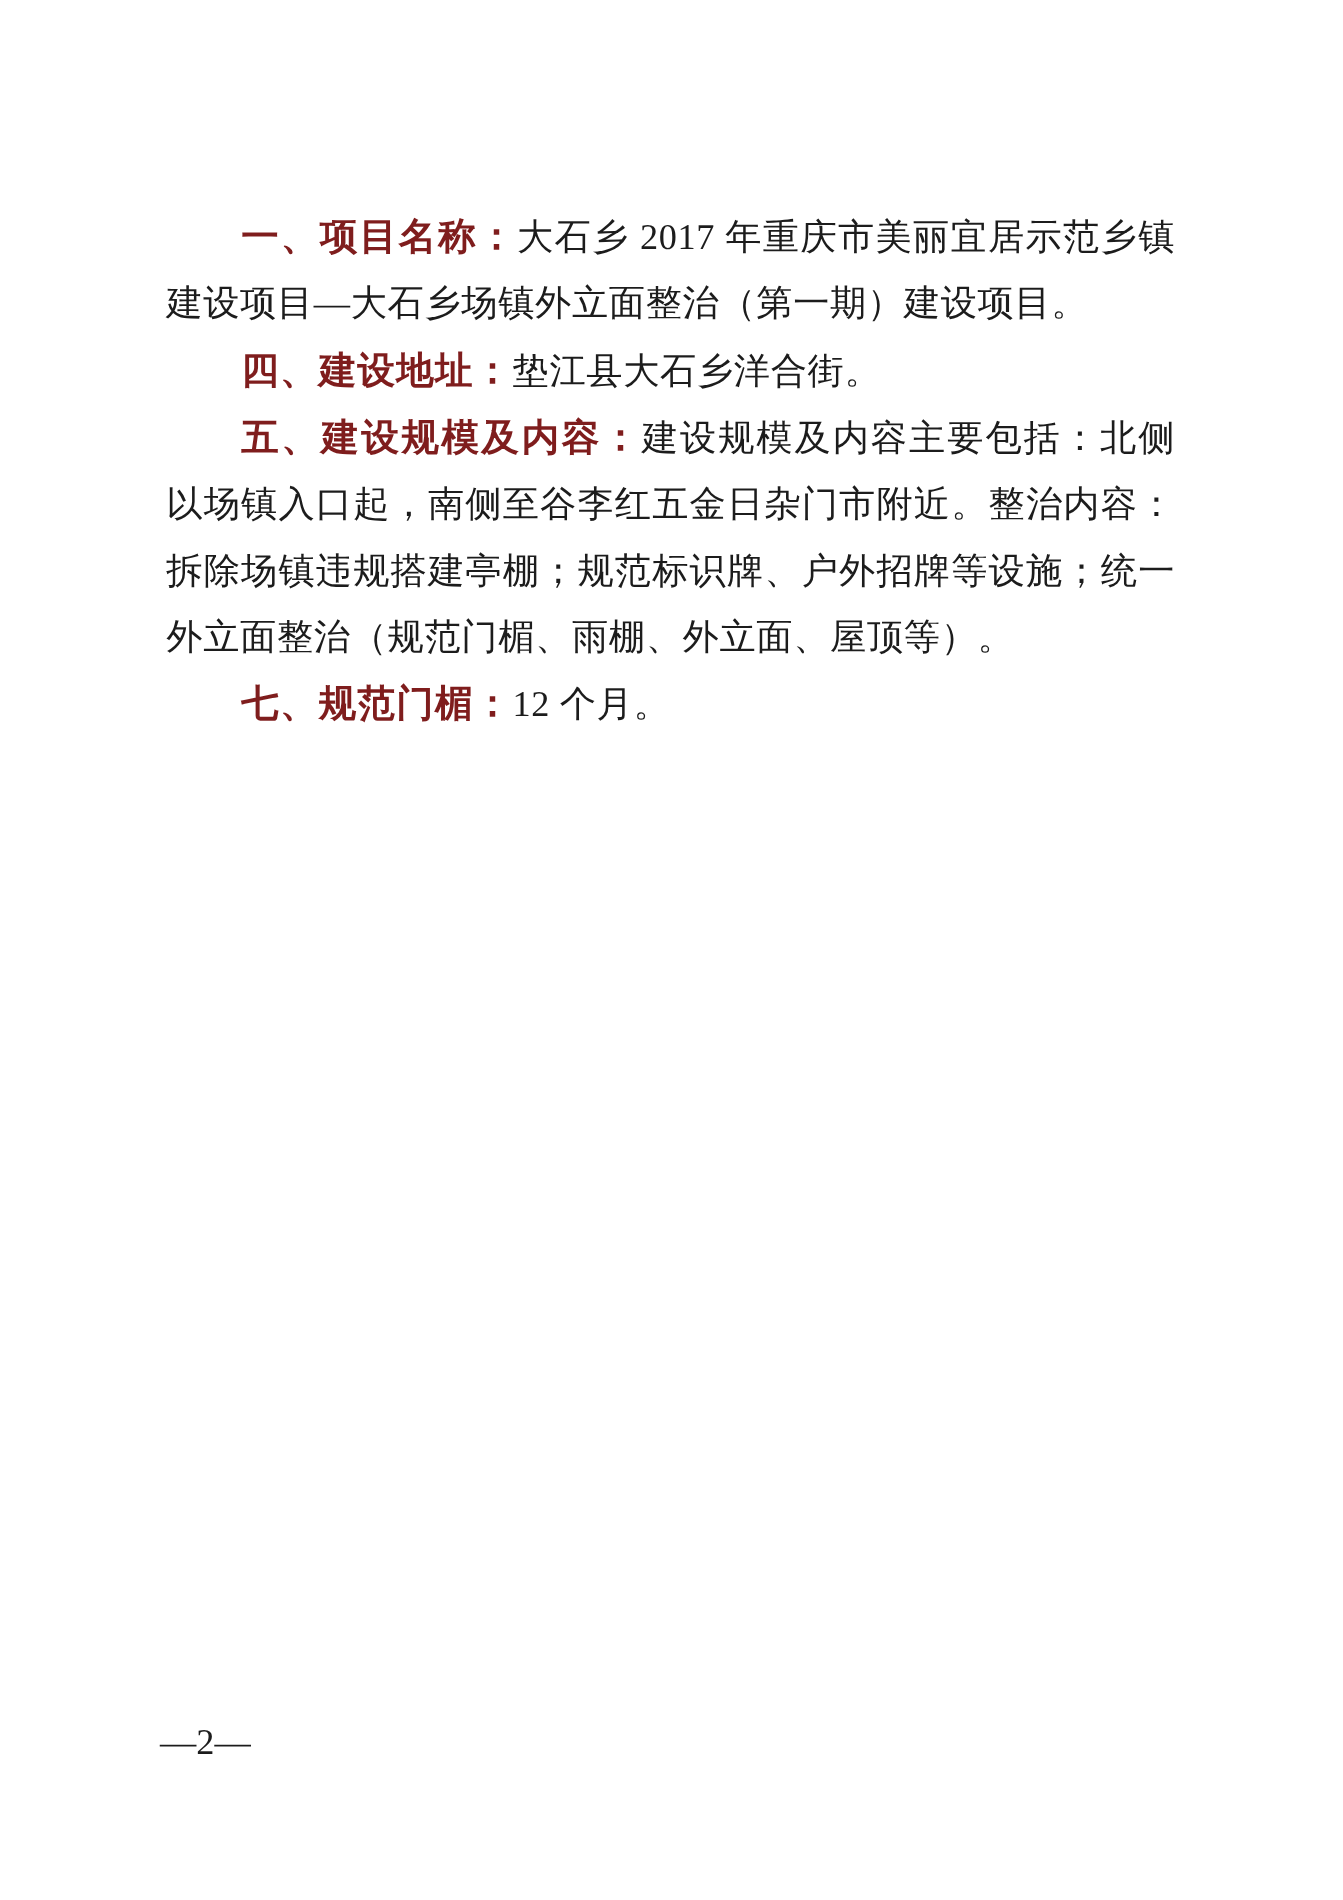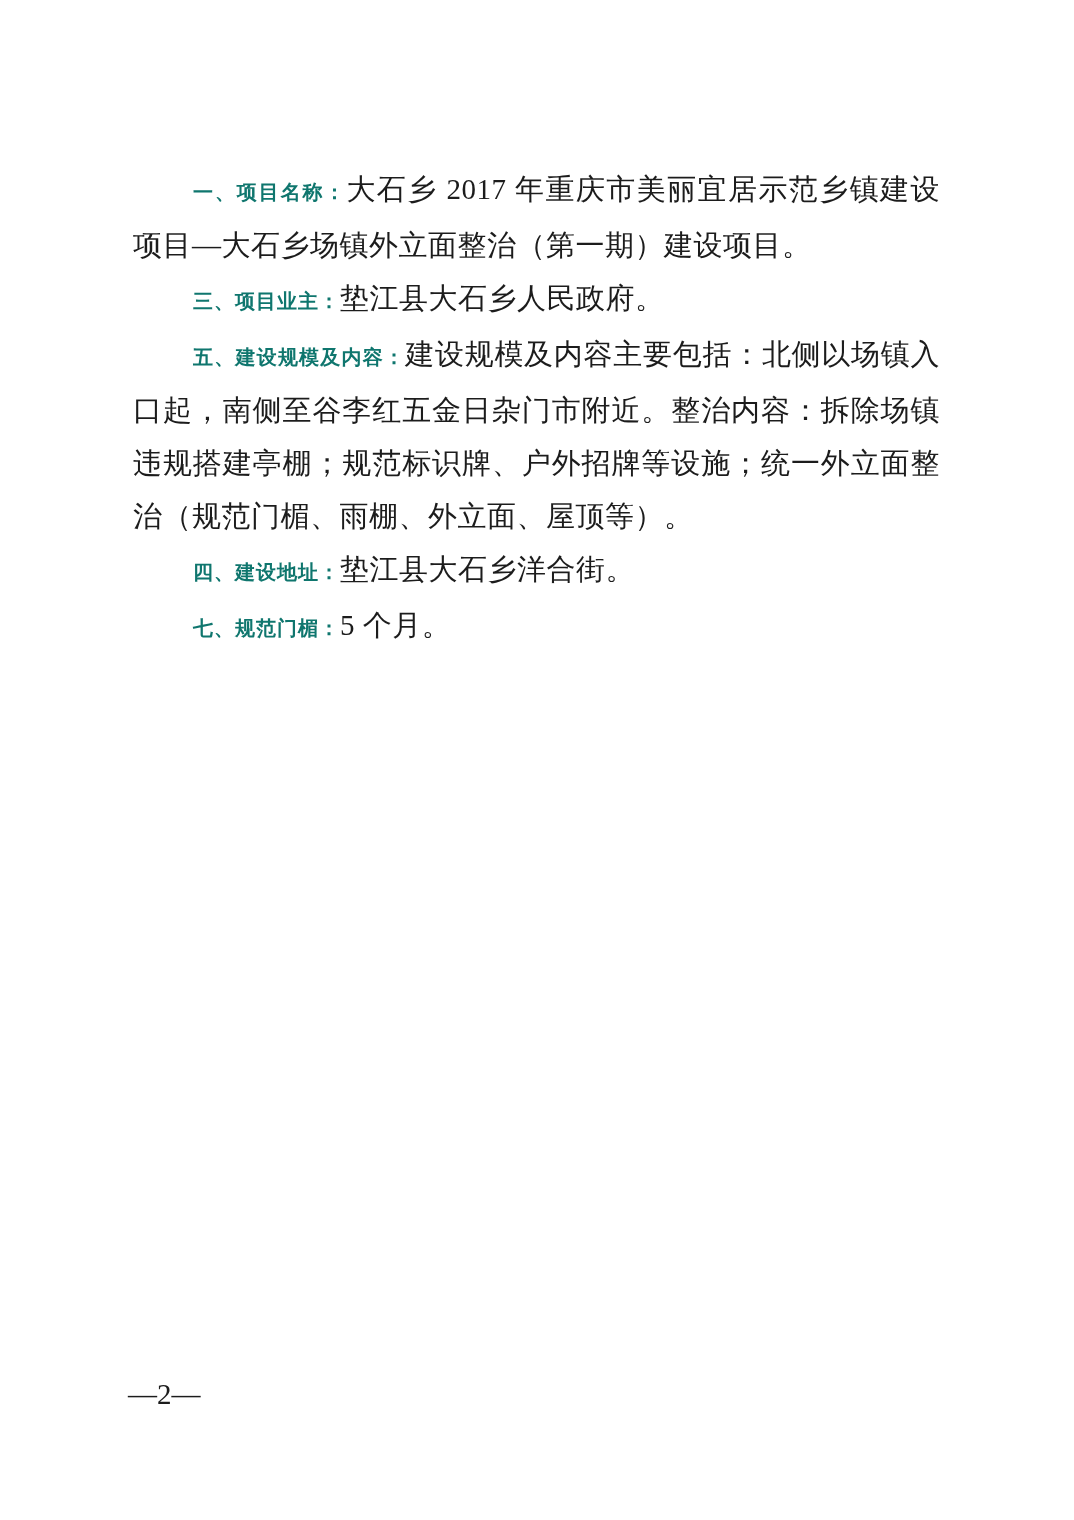--- a/index.html
+++ b/index.html
@@ -30,38 +30,37 @@
     text-indent: 60px;
     text-align: justify;
     text-justify: inter-ideograph;
     text-align-last: left;
     color: #1c1c1c;
     font-family: "Liberation Serif", serif;
   }
   .content p .label {
     font-family: "Liberation Sans", sans-serif;
     font-weight: 700;
-    font-size: 20px;
-    color: #0f766e;
+    font-size: 30px;
+    color: #7f1d1d;
     letter-spacing: 1px;
   }
   .page-number {
     position: absolute;
     left: 128px;
     top: 1378px;
     font-size: 29px;
     color: #1c1c1c;
     font-family: "Liberation Serif", serif;
   }
 </style>
 </head>
 <body>
 
 <div class="page">
   <div class="content">
     <p><strong class="label">一、项目名称：</strong><span>大石乡 2017 年重庆市美丽宜居示范乡镇建设项目—大石乡场镇外立面整治（第一期）建设项目。</span></p>
-    <p><strong class="label">三、项目业主：</strong><span>垫江县大石乡人民政府。</span></p>
+    <p><strong class="label">四、建设地址：</strong><span>垫江县大石乡洋合街。</span></p>
     <p><strong class="label">五、建设规模及内容：</strong><span>建设规模及内容主要包括：北侧以场镇入口起，南侧至谷李红五金日杂门市附近。整治内容：拆除场镇违规搭建亭棚；规范标识牌、户外招牌等设施；统一外立面整治（规范门楣、雨棚、外立面、屋顶等）。</span></p>
-    <p><strong class="label">四、建设地址：</strong><span>垫江县大石乡洋合街。</span></p>
-    <p><strong class="label">七、规范门楣：</strong><span>5 个月。</span></p>
+    <p><strong class="label">七、规范门楣：</strong><span>12 个月。</span></p>
   </div>
   <div class="page-number">—2—</div>
 </div>
 
 </body></html>

